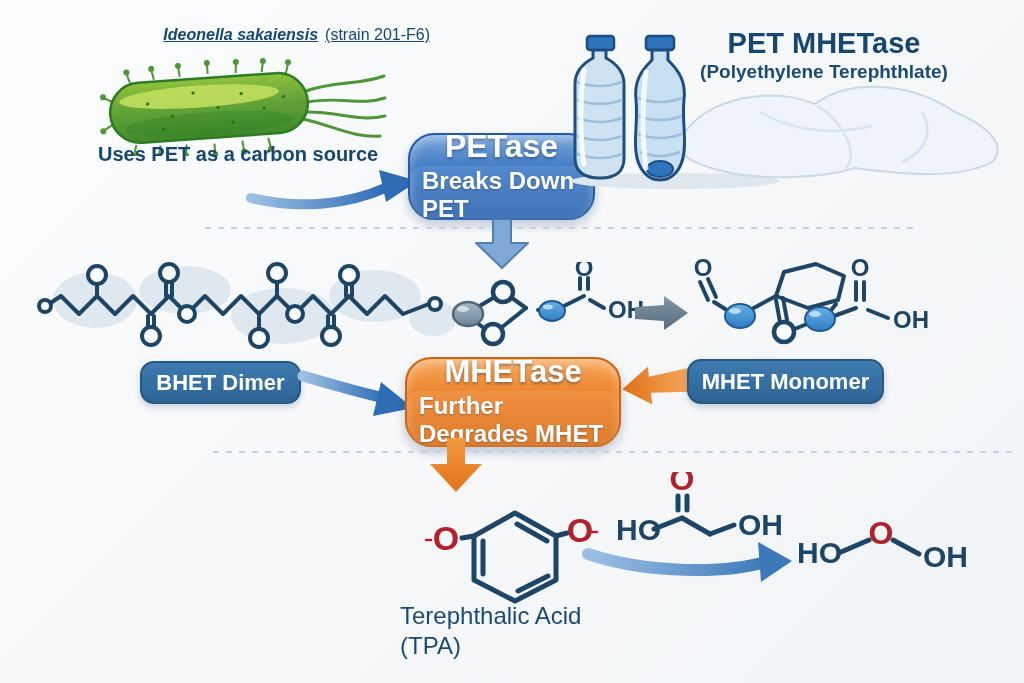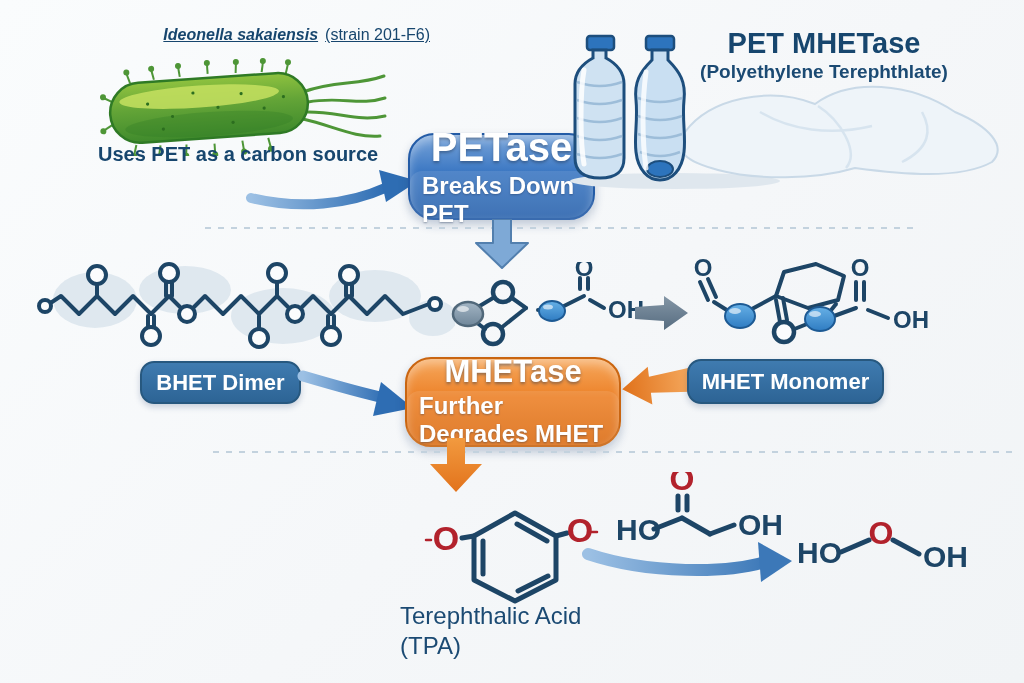--- a/index.html
+++ b/index.html
@@ -10,21 +10,21 @@
   .title-line{position:absolute;text-align:right;font-size:16px;color:#17466e;white-space:nowrap;text-decoration:underline;}
   .sp-italic{font-style:italic;font-weight:bold;}
   .sp-strain{font-weight:500;margin-left:7px;}
   .note{position:absolute;font-size:20px;font-weight:bold;color:#17466e;white-space:nowrap;}
   .plastic-title{position:absolute;text-align:center;font-size:29px;font-weight:bold;color:#17466e;}
   .plastic-sub{position:absolute;text-align:center;font-size:19px;font-weight:600;color:#1b4a73;}
   .enzyme-btn{position:absolute;border-radius:26px;box-shadow:0 5px 10px rgba(30,60,110,.28),inset 0 5px 10px rgba(255,255,255,.35);
               display:flex;flex-direction:column;align-items:center;justify-content:center;}
   .enzyme-btn.blue{background:linear-gradient(180deg,#79a5da 0%,#3f7ac4 42%,#2a63ad 100%);border:2px solid #235ba6;}
   .enzyme-btn.orange{background:linear-gradient(180deg,#f6a85d 0%,#ec8128 45%,#db6d15 100%);border:2px solid #c96511;}
-  .enzyme-name{font-size:40px;font-weight:bold;color:#fff;line-height:1.1;text-shadow:0 2px 3px rgba(30,50,80,.45);}
+  .enzyme-name{font-size:32px;font-weight:bold;color:#fff;line-height:1.1;text-shadow:0 2px 3px rgba(30,50,80,.45);}
   .enzyme-sub{font-size:24px;font-weight:600;color:#fff;margin-top:2px;text-shadow:0 1px 2px rgba(30,50,80,.4);
               background:rgba(255,255,255,.10);border-radius:12px;padding:1px 12px;}
   .mol-pill{position:absolute;background:linear-gradient(180deg,#3f7bb0,#2d6495);border:2px solid #27587f;
             border-radius:14px;display:flex;align-items:center;justify-content:center;
             color:#fff;font-weight:bold;font-size:22px;box-shadow:0 3px 6px rgba(30,60,110,.22);white-space:nowrap;}
   .dash{position:absolute;height:2px;background:repeating-linear-gradient(90deg,#c3d2de 0 6px,transparent 6px 13px);}
   .bot-label{position:absolute;text-align:left;font-weight:normal;font-size:24px;color:#1b4a73;line-height:1.25;}
   svg text{font-family:"Liberation Sans",sans-serif;}
   .atom-navy{fill:#1d4566;font-weight:bold;}
   .atom-red{fill:#b2222c;font-weight:bold;}

